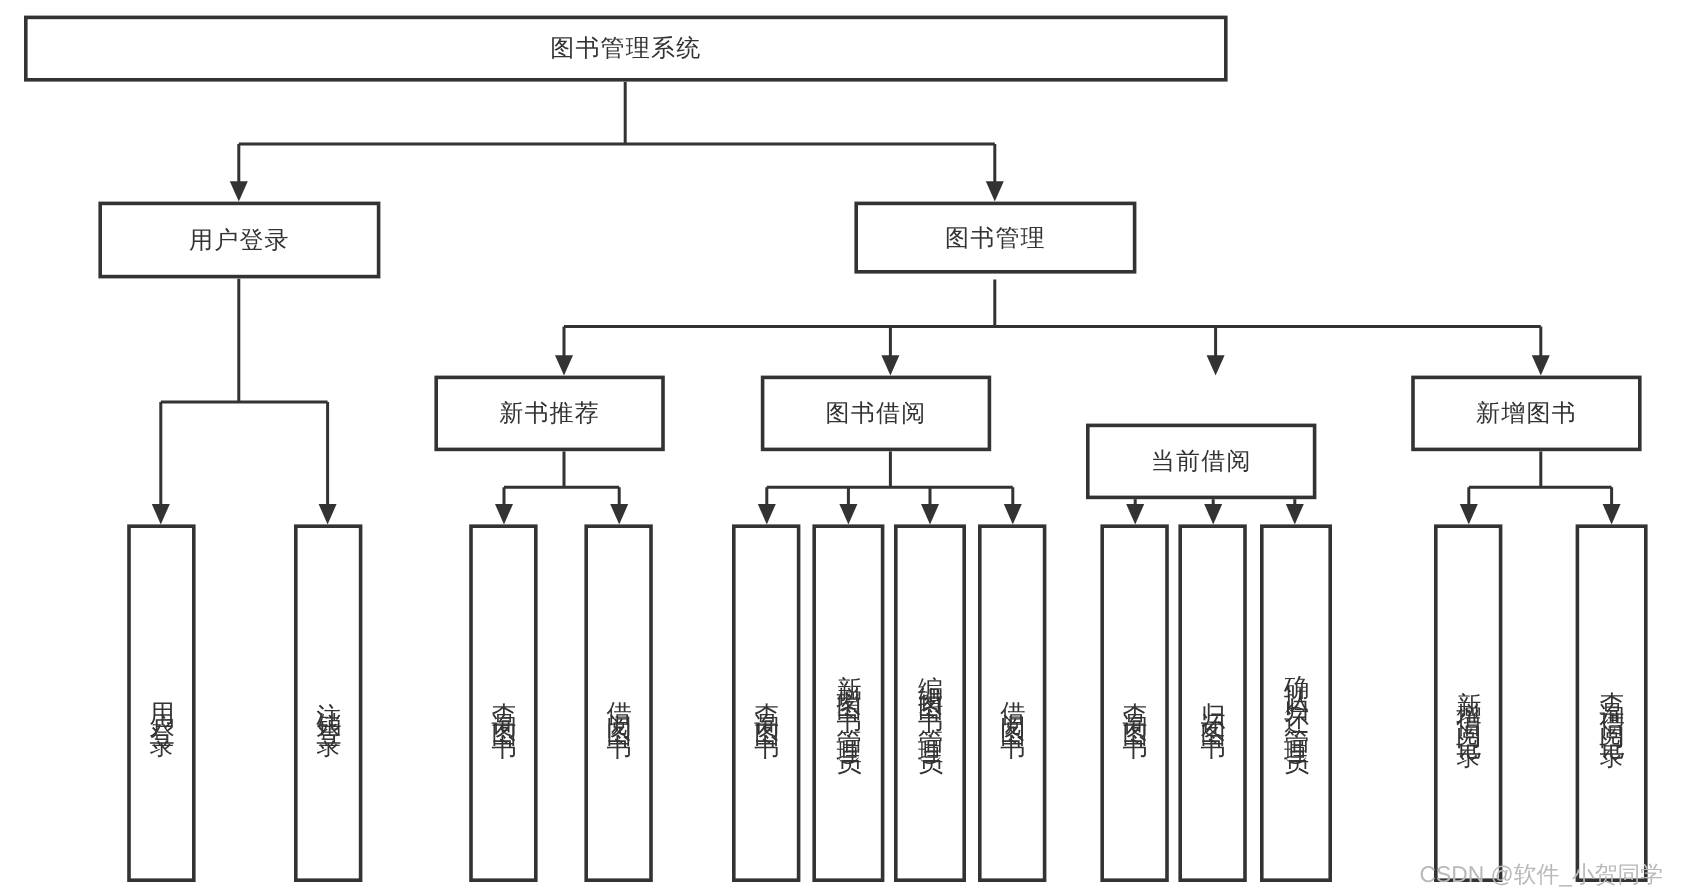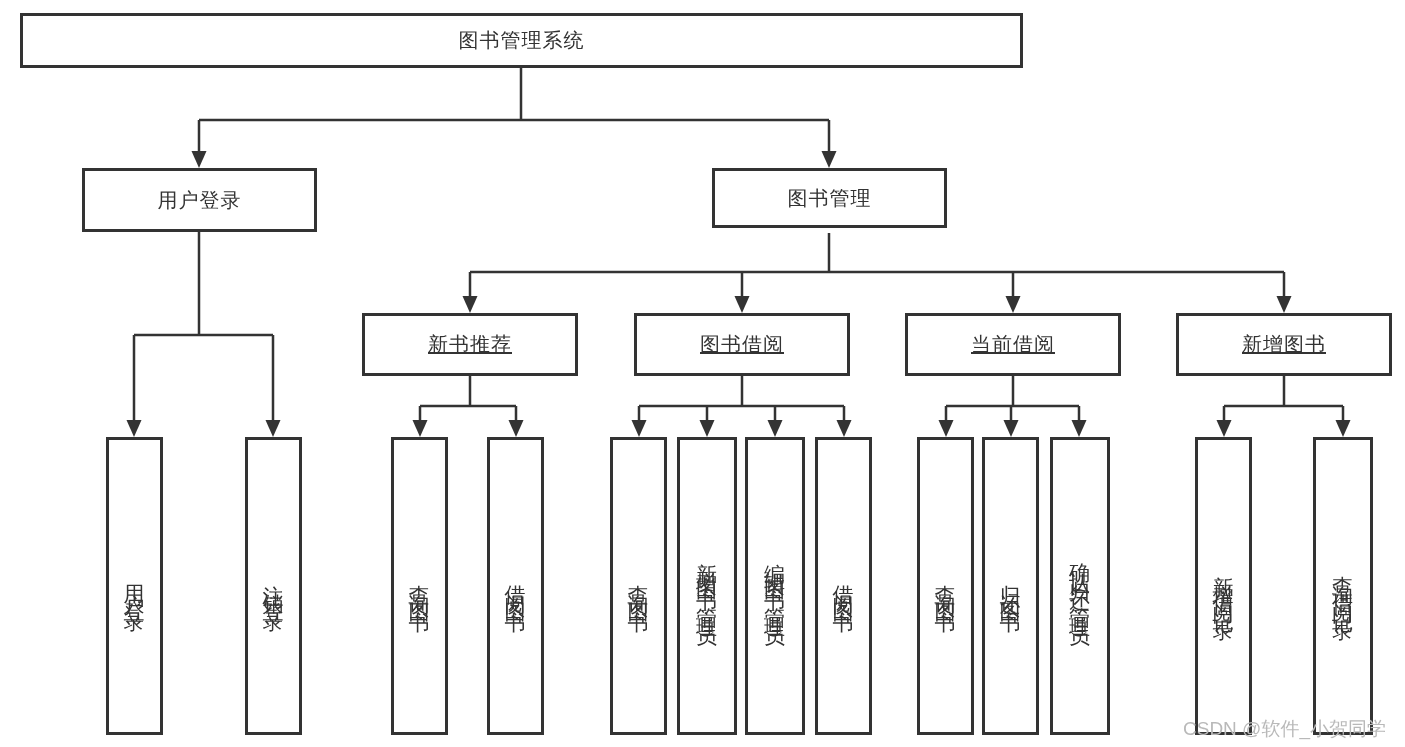--- a/index.html
+++ b/index.html
@@ -31,24 +31,24 @@
     display: flex;
     align-items: center;
     justify-content: center;
     z-index: 2;
     color: #333333;
   }
   .node.h { font-size: 20px; letter-spacing: 1px; }
   .node.root   { left: 20px;  top: 13px;  width: 1003px; height: 55px; }
   .node.lvl2a  { left: 82px;  top: 168px; width: 235px;  height: 64px; }
   .node.lvl2b  { left: 712px; top: 168px; width: 235px;  height: 60px; }
-  .node.lvl3   { top: 313px; width: 216px; height: 63px; text-decoration: underline; }
+  .node.lvl3   { top: 313px; width: 192px; height: 63px; }
   .node.n3a { left: 362px; }
   .node.n3b { left: 634px; }
-  .node.n3c { left: 905px; }
+  .node.n3c { left: 905px; margin-top: 40px; }
   .node.n3d { left: 1176px; }
   .node.leaf {
     top: 437px;
     height: 298px;
     width: 57px;
   }
   .leaf span {
     writing-mode: vertical-rl;
     text-orientation: mixed;
     font-size: 21px;

